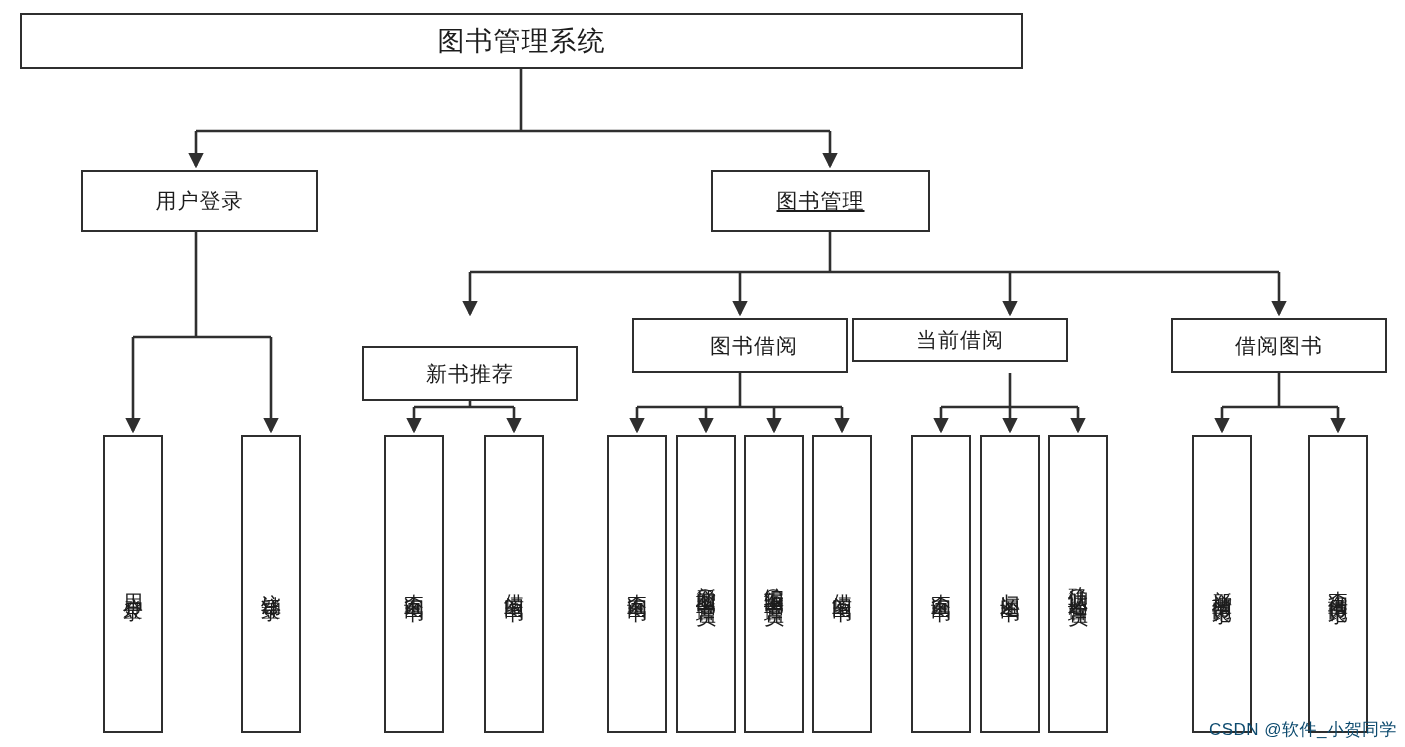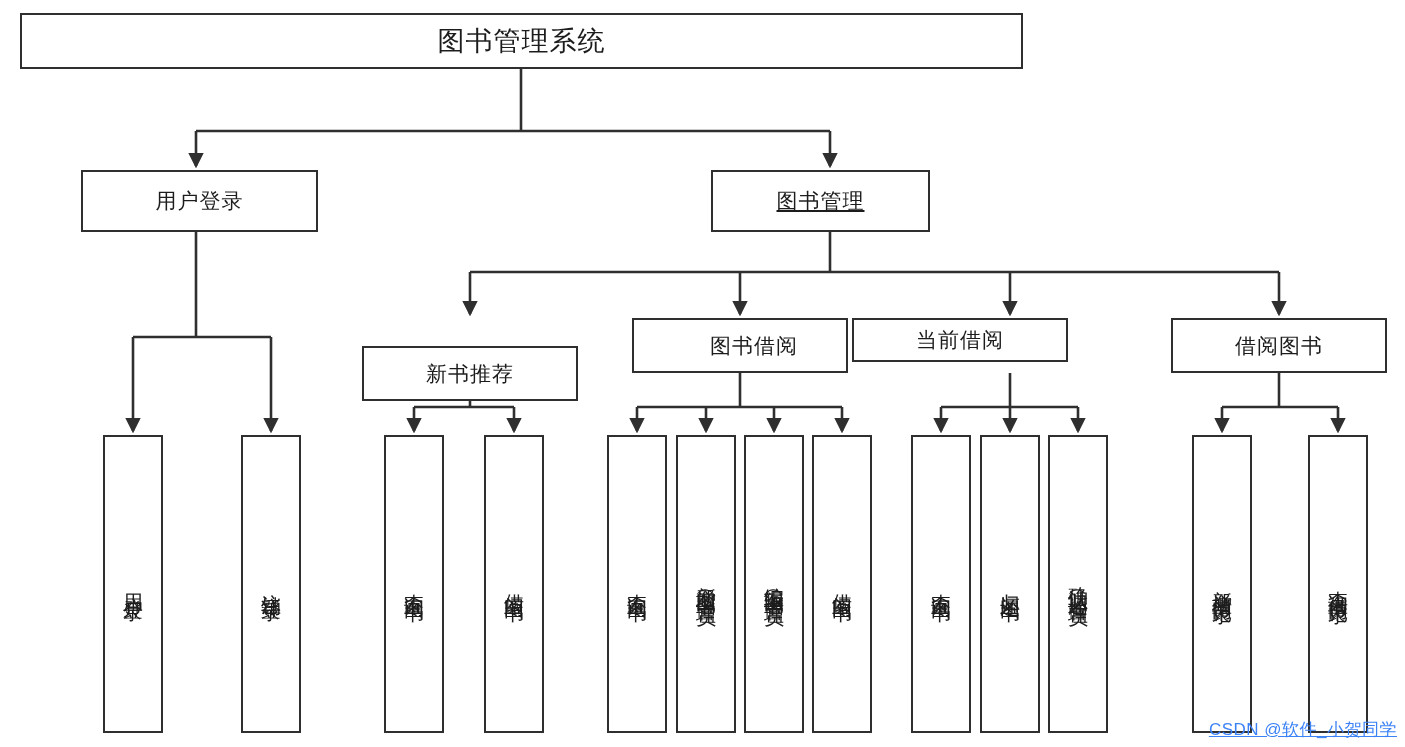--- a/index.html
+++ b/index.html
@@ -62,25 +62,24 @@
     writing-mode: vertical-rl;
     text-orientation: upright;
     display: block;
     white-space: nowrap;
   }
   .watermark {
     position: absolute;
     right: 8px;
     bottom: 6px;
     font-size: 17px;
-    color: #3b82f6;
+    color: #0c4a6e;
     letter-spacing: 0.5px;
     z-index: 3;
     white-space: nowrap;
-    text-decoration: underline;
   }
 </style>
 </head>
 <body>
 
 <div id="canvas">
 
   <svg id="wires" viewBox="0 0 1405 747" width="1405" height="747" xmlns="http://www.w3.org/2000/svg">
     <defs>
       <marker id="arrow" viewBox="0 0 10 10" refX="8.5" refY="5" markerWidth="6" markerHeight="6" orient="auto-start-reverse">

